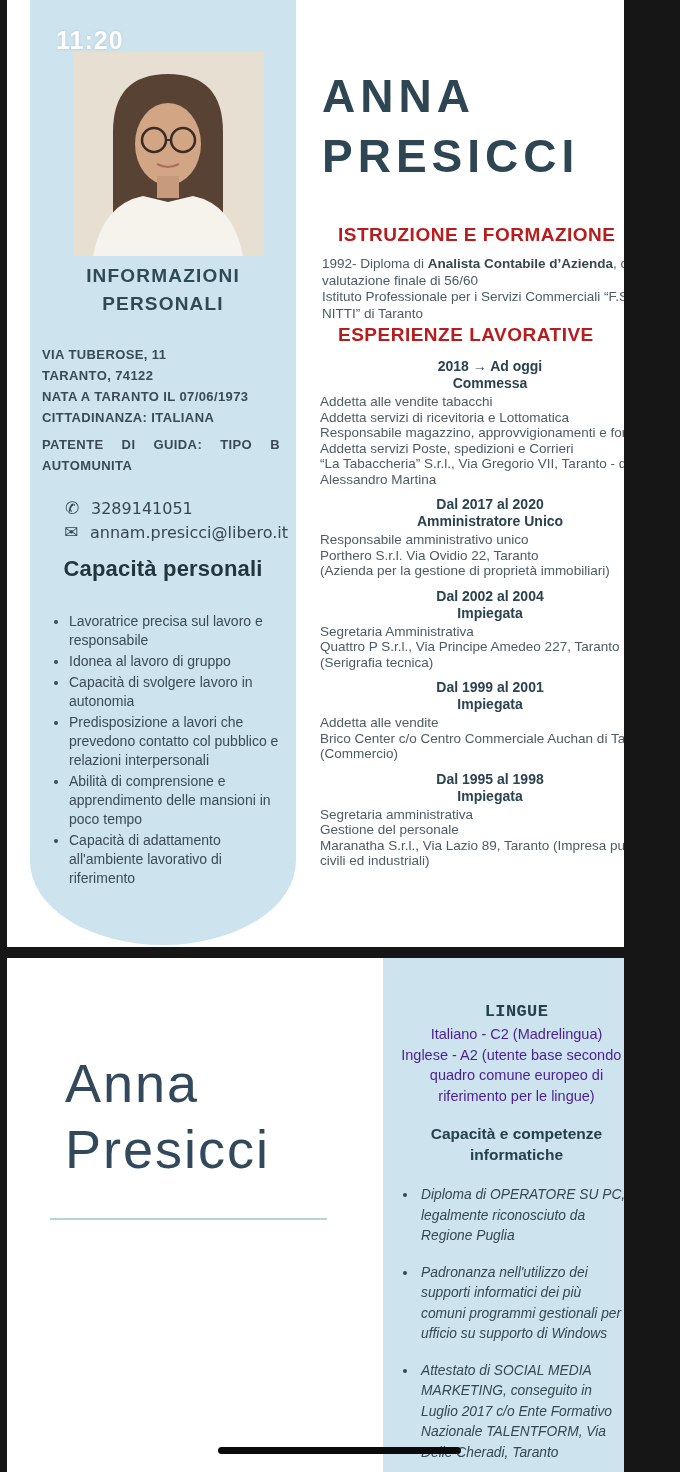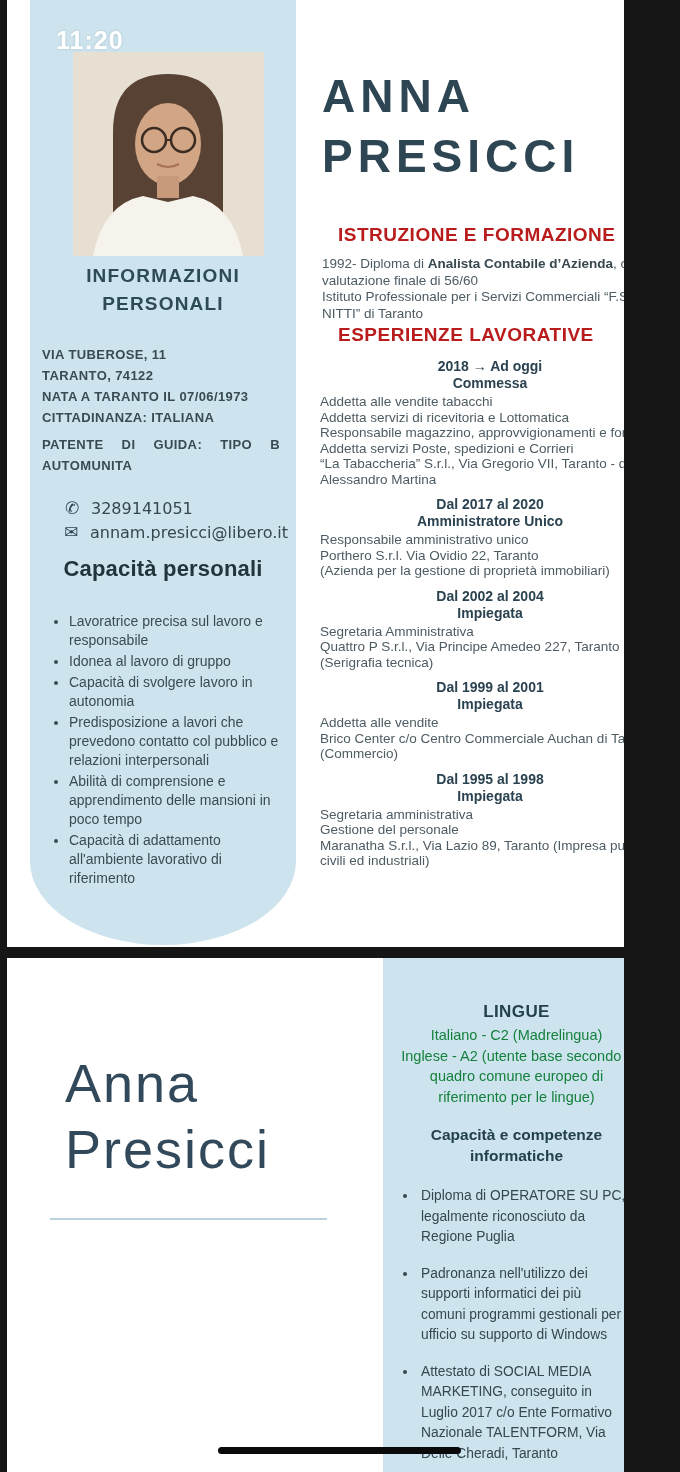--- a/index.html
+++ b/index.html
@@ -85,26 +85,26 @@
     position:absolute; left:58px; top:92px; margin:0;
     font-size:54px; line-height:66px; font-weight:500; letter-spacing:2px; color:#31495a;
   }
   .p2line { position:absolute; left:43px; top:260px; width:277px; height:2px;
     background:var(--divider-blue, #b9d2dc); }
   .p2panel {
     position:absolute; left:376px; top:0; width:267px; height:100%;
     background:var(--panel-blue, #cde4ee); box-sizing:border-box; padding:44px 18px 0 18px;
   }
   .lang-heading { margin:0 0 3px 0; text-align:center; font-size:17px; font-weight:800;
-    letter-spacing:0.4px; color:#24404c; }
-  .lang-line { text-align:center; font-size:14.5px; line-height:20.5px; color:#15803d; }
+    letter-spacing:0.4px; color:#24404c;font-family:Liberation Mono, monospace; }
+  .lang-line { text-align:center; font-size:14.5px; line-height:20.5px; color:#4c1d95; }
   .it-heading { margin:17px 0 0 0; text-align:center; font-size:15.5px; line-height:21px;
     font-weight:800; color:#24404c; }
   .it-list { margin:20px 5px 0 0; padding:0 0 0 17px; font-size:13.8px; line-height:20.5px;
-    color:#35474f; }
+    color:#35474f;font-style:italic; }
   .it-list li { margin-bottom:16px; padding-left:3px; }
 
   .home-indicator {
     position:absolute; left:218px; top:1447px; width:243px; height:7px;
     background:#0a0a0a; border-radius:4px; z-index:10;
   }
 </style>
 </head>
 <body>
 

